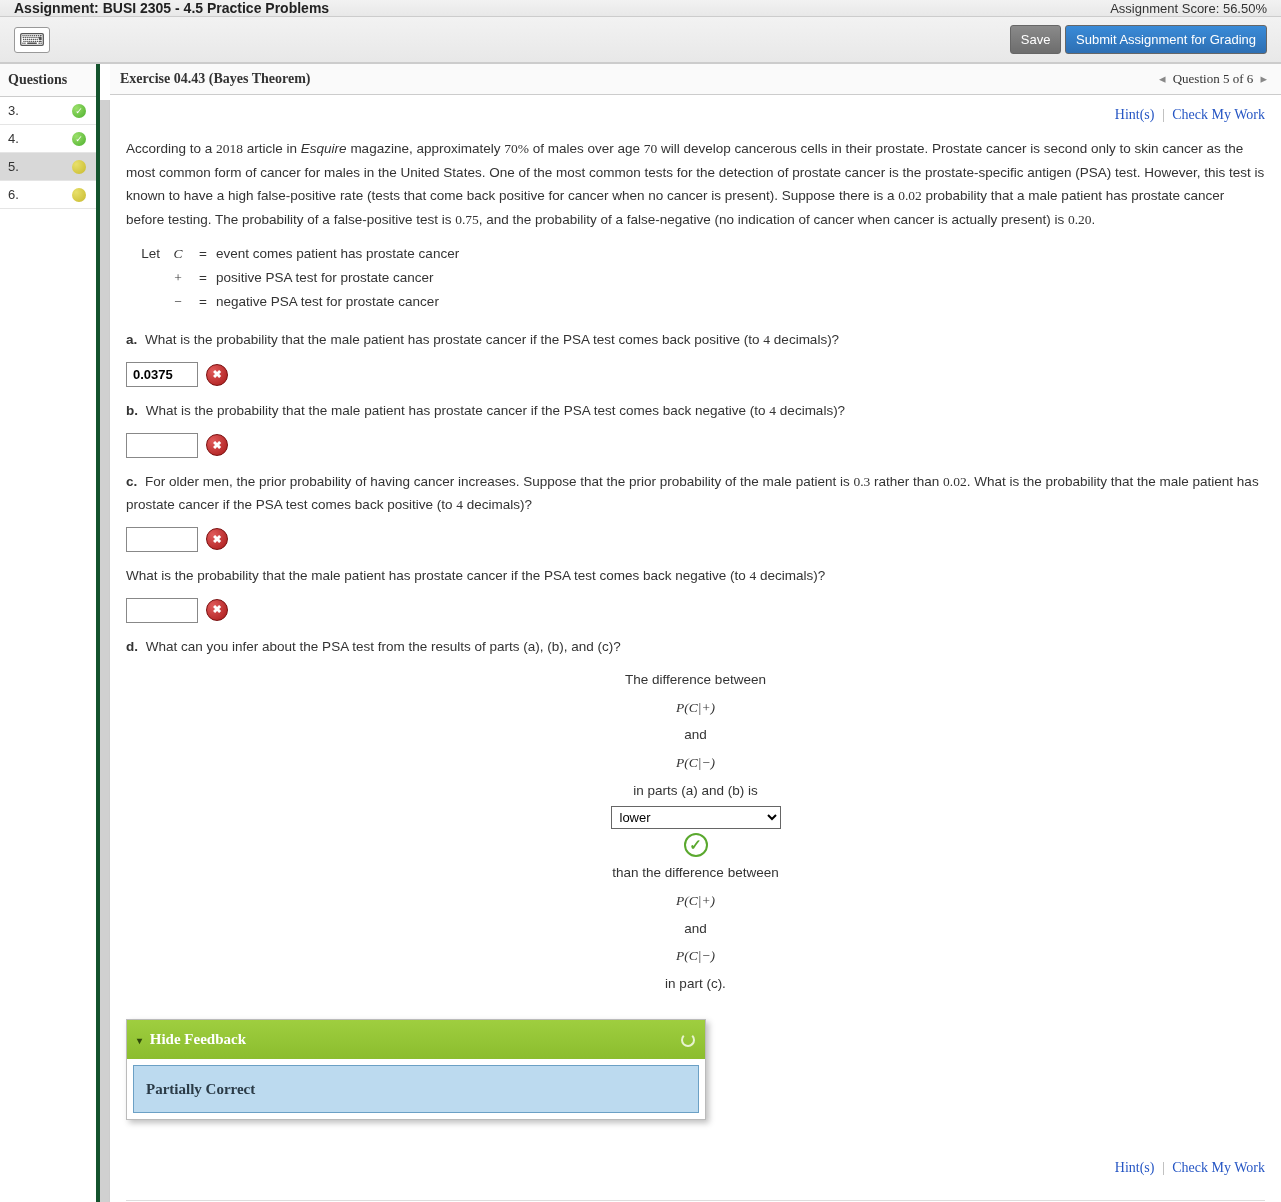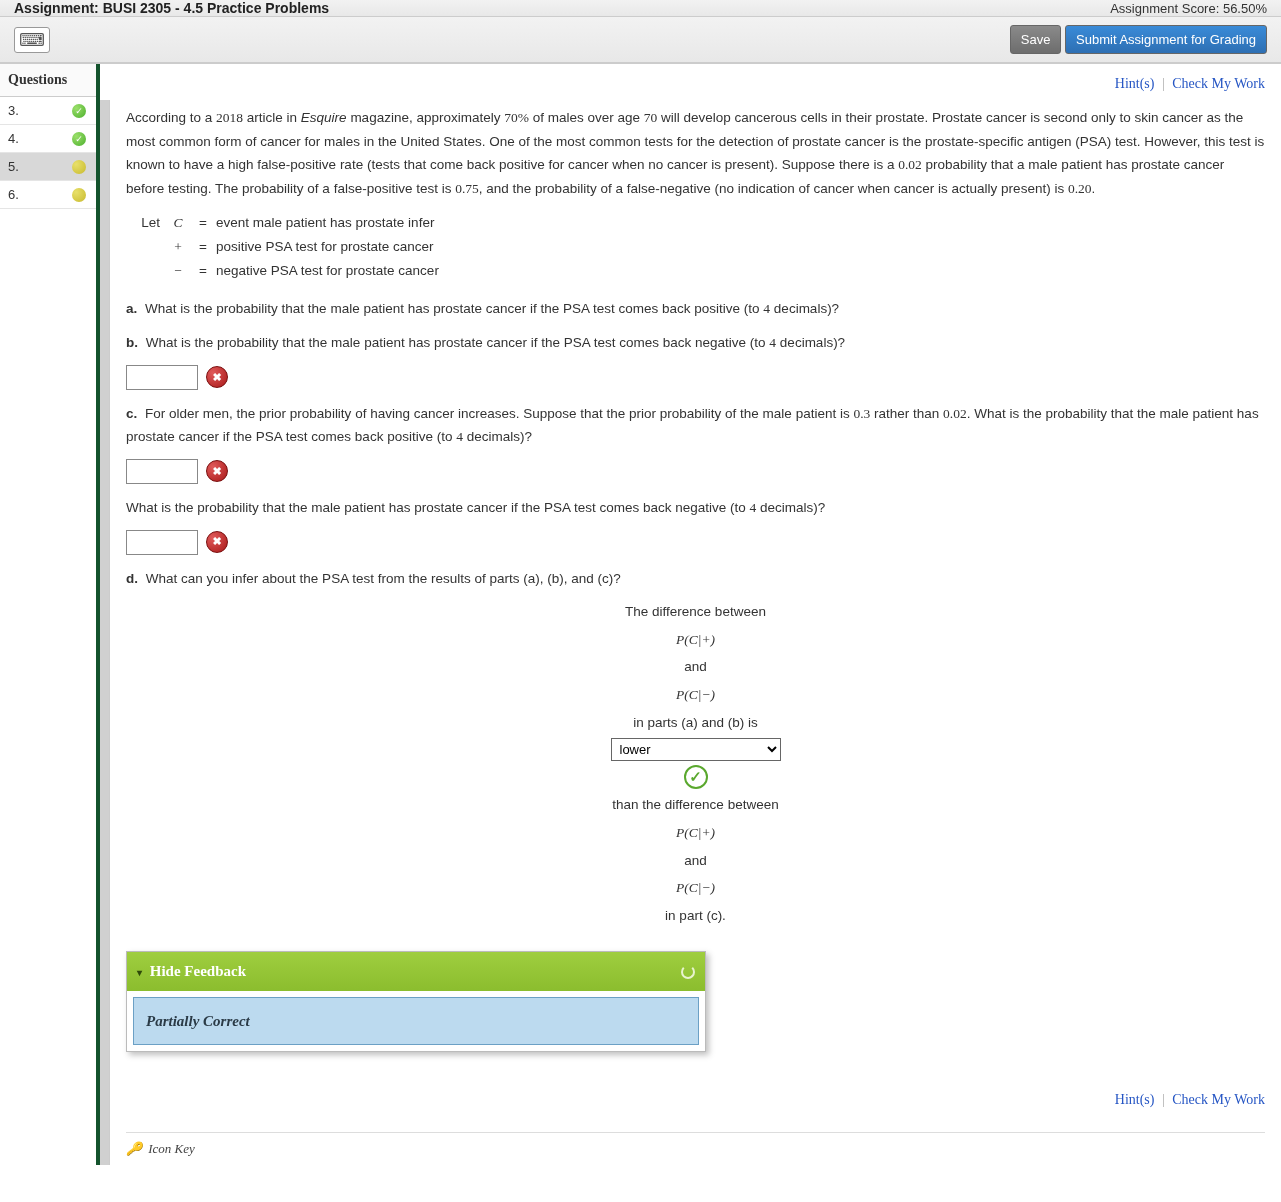--- a/index.html
+++ b/index.html
@@ -239,21 +239,20 @@
   }
   .fb-body {
     background: #bcdaef;
     border: 1px solid #6ba0c5;
     padding: 10px 12px;
     margin: 6px;
     font-family: Georgia, serif;
     font-weight: bold;
     font-size: 15px;
     color: #2a3a46;
-    font-style: italic;
   }
   .footer-wrap {
     padding: 8px 16px;
   }
   .icon-key {
     font-family: Georgia, serif;
     font-style: italic;
     font-size: 13px;
     color: #444;
     border-top: 1px solid #ddd;
@@ -304,57 +303,69 @@
     </div>
     <div class="q-item">
       <span>6.</span>
       <span class="status-dot status-yellow"></span>
     </div>
   </div>
 
   <div class="scrollbar-strip"></div>
 
   <div class="main">
+    <div class="main-header">
+      <div class="ex-title">Exercise 04.43 (Bayes Theorem)</div>
+      <div class="pager">
+        <span class="arrow">◂</span>
+        <span>Question 5 of 6</span>
+        <span class="arrow">▸</span>
+      </div>
+    </div>
 
     <div class="tool-links">
       <a>Hint(s)</a>
       <span class="sep">|</span>
       <a>Check My Work</a>
     </div>
 
     <div class="question-body">
       <p>
         <span>According to a </span><span class="serif-num">2018</span><span> article in </span><em>Esquire</em><span> magazine, approximately </span><span class="serif-num">70%</span><span> of males over age </span><span class="serif-num">70</span><span> will develop cancerous cells in their prostate. Prostate cancer is second only to skin cancer as the most common form of cancer for males in the United States. One of the most common tests for the detection of prostate cancer is the prostate-specific antigen (PSA) test. However, this test is known to have a high false-positive rate (tests that come back positive for cancer when no cancer is present). Suppose there is a </span><span class="serif-num">0.02</span><span> probability that a male patient has prostate cancer before testing. The probability of a false-positive test is </span><span class="serif-num">0.75</span><span>, and the probability of a false-negative (no indication of cancer when cancer is actually present) is </span><span class="serif-num">0.20</span><span>.</span>
       </p>
 
       <div class="defs">
         <div class="def-row">
           <span class="lead">Let</span>
           <span class="sym">C</span>
           <span class="eq">=</span>
-          <span>event male patient has prostate infer</span>
+          <span>event comes patient has prostate cancer</span>
         </div>
         <div class="def-row">
           <span class="lead"></span>
           <span class="sym" style="font-style:normal">+</span>
           <span class="eq">=</span>
           <span>positive PSA test for prostate cancer</span>
         </div>
         <div class="def-row">
           <span class="lead"></span>
           <span class="sym" style="font-style:normal">−</span>
           <span class="eq">=</span>
           <span>negative PSA test for prostate cancer</span>
         </div>
       </div>
 
       <p>
         <span class="part-label">a.</span>
         <span>What is the probability that the male patient has prostate cancer if the PSA test comes back positive (to </span><span class="serif-num">4</span><span> decimals)?</span>
       </p>
+      <div class="answer-row">
+        <input class="ans-input" value="0.0375" style="">
+        <span class="mark mark-wrong"></span>
+      </div>
 
       <p>
         <span class="part-label">b.</span>
         <span>What is the probability that the male patient has prostate cancer if the PSA test comes back negative (to </span><span class="serif-num">4</span><span> decimals)?</span>
       </p>
       <div class="answer-row">
         <input class="ans-input" value="" style="">
         <span class="mark mark-wrong"></span>
       </div>
 

